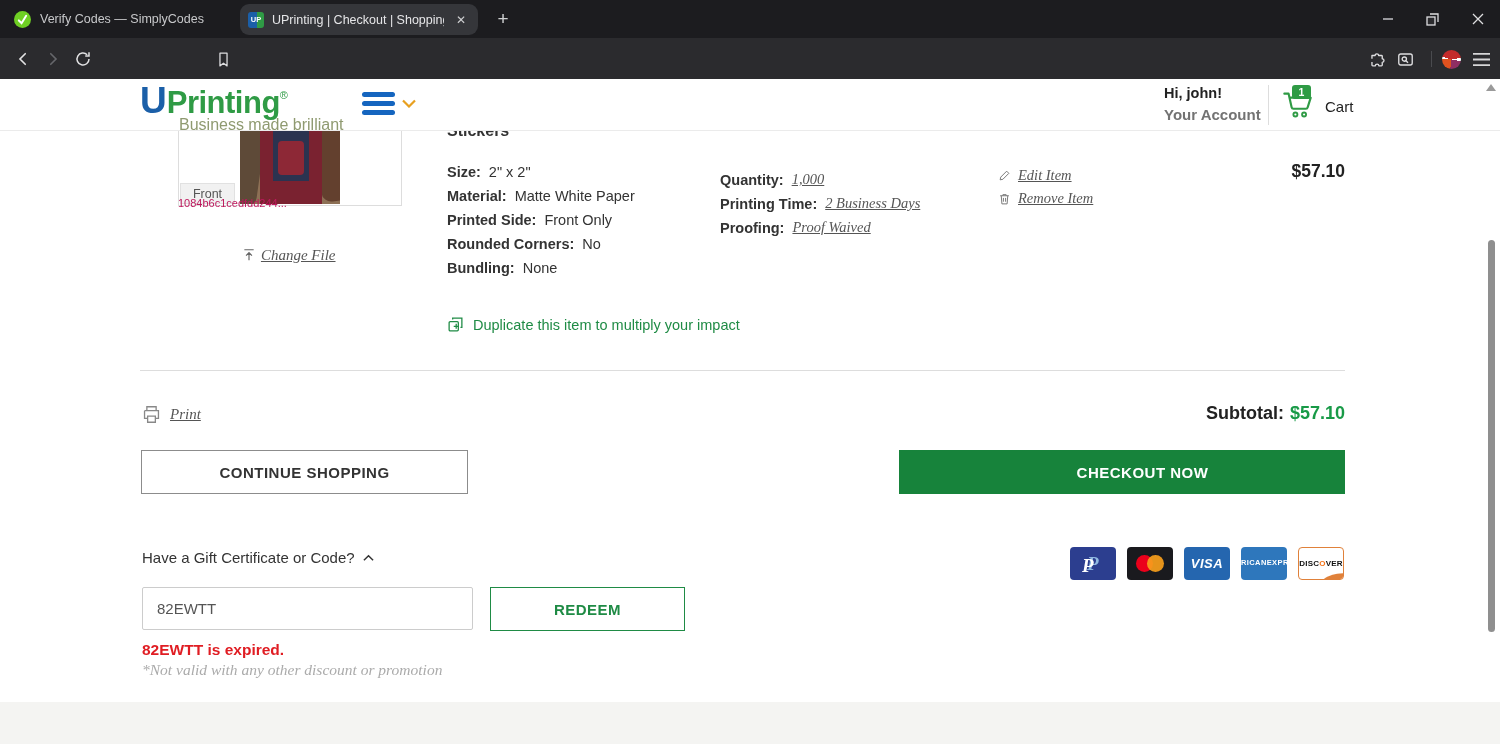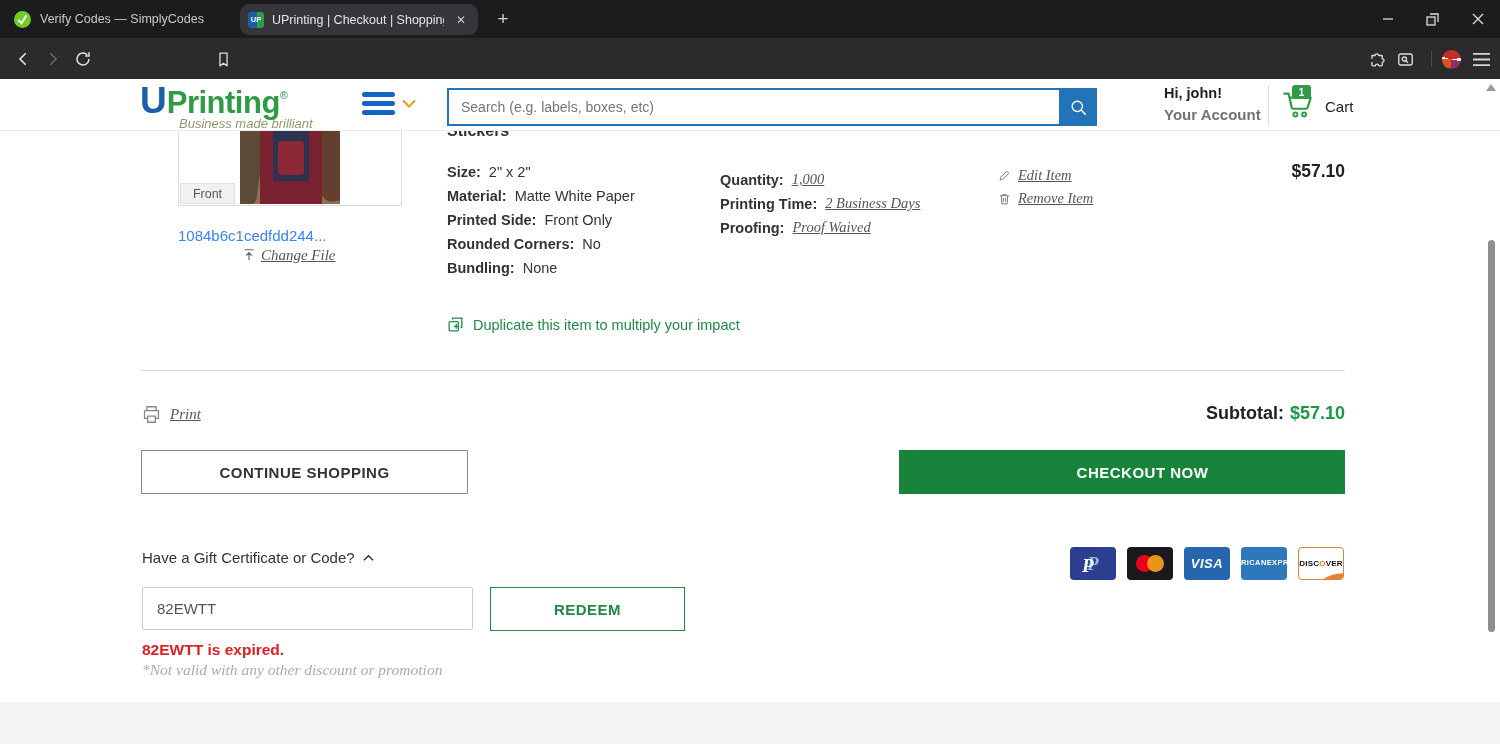--- a/index.html
+++ b/index.html
@@ -30,21 +30,21 @@
   .shield-badge{position:absolute;top:-4px;right:-7px;width:13px;height:13px;border-radius:50%;background:#5f6368;
                 color:#fff;font-size:8px;display:flex;align-items:center;justify-content:center;}
   .ext-color{width:19px;height:19px;border-radius:50%;
              background:conic-gradient(#c42b2b 0 22%,#ffffff 22% 28%,#8f2f63 28% 52%,#e0521f 52% 76%,#fff 76% 80%,#c42b2b 80% 100%);}
   
   .siteheader{position:absolute;top:79px;left:0;width:1500px;height:51px;background:#fff;border-bottom:1px solid #ebebeb;z-index:5;}
   .logo{position:absolute;left:140px;top:3px;line-height:1;}
   .logo-u{font-size:37px;font-weight:700;color:#1b5fa8;}
   .logo-printing{font-size:31px;font-weight:700;color:#2f9b45;letter-spacing:-.5px;}
   .logo-reg{font-size:11px;color:#2f9b45;vertical-align:14px;}
-  .logo-tagline{display:block;font-size:13px;font-style:italic;color:#8f9a70;margin:-2px 0 0 39px;}
+  .logo-tagline{display:block;font-size:16px;color:#8f9a70;margin:-2px 0 0 39px;}
   .menu-toggle{position:absolute;left:362px;top:13px;display:flex;align-items:center;gap:7px;}
   .menu-bars span{display:block;width:33px;height:5px;background:#1565bf;border-radius:2.5px;margin-bottom:4px;}
   .menu-bars span:last-child{margin-bottom:0;}
   .searchbox{position:absolute;left:447px;top:9px;width:650px;height:38px;display:flex;}
   .searchbox input{flex:1;border:2px solid #2273b8;border-right:none;font-size:14px;color:#333;
                    padding:0 12px;outline:none;font-family:"Liberation Sans",sans-serif;box-sizing:border-box;}
   .searchbtn{width:38px;height:38px;background:#2273b8;display:flex;align-items:center;justify-content:center;border:none;}
   .account{position:absolute;left:1164px;top:5px;line-height:1.35;}
   .greeting{font-size:14.5px;font-weight:700;color:#222;}
   .account-link{font-size:15px;font-weight:600;color:#737373;}
@@ -60,21 +60,21 @@
   .thumb-img{position:absolute;left:61px;top:0;width:100px;height:103px;background:#8d7055;overflow:hidden;}
   .ti-bgl{position:absolute;left:-8px;top:10px;width:30px;height:95px;background:#5e4a38;border-radius:10px;transform:rotate(8deg);}
   .ti-bgr{position:absolute;right:-10px;top:5px;width:34px;height:95px;background:#63402e;border-radius:10px;transform:rotate(-8deg);}
   .ti-hair{position:absolute;left:36px;top:-6px;width:30px;height:22px;background:#1e2430;border-radius:50%;}
   .ti-face{position:absolute;left:41px;top:6px;width:20px;height:14px;background:#caa286;border-radius:45%;}
   .ti-coat{position:absolute;left:20px;top:16px;width:62px;height:90px;background:#7a2230;border-radius:14px 14px 0 0;}
   .ti-shirt{position:absolute;left:33px;top:22px;width:36px;height:58px;background:#2b3350;border-radius:8px 8px 0 0;}
   .ti-strap{position:absolute;left:38px;top:40px;width:26px;height:34px;background:#8d2836;border-radius:4px;}
   .front-tag{position:absolute;left:180px;top:104px;width:55px;height:21px;background:#f1f1f1;border:1px solid #e1e1e1;
              box-sizing:border-box;display:flex;align-items:center;justify-content:center;font-size:12.5px;color:#555;}
-  .filename{position:absolute;left:178px;top:148px;font-size:15px;color:#3b82f6;}
+  .filename{position:absolute;left:178px;top:118px;font-size:11px;color:#be185d;}
   .changefile{position:absolute;left:178px;top:167px;width:222px;text-align:center;}
   .link-serif{font-family:"Liberation Serif",serif;font-style:italic;text-decoration:underline;color:#555;}
   .changefile a{font-size:15px;}
   .prod-title{position:absolute;left:447px;top:43px;font-size:16px;font-weight:600;color:#333;}
   .prod-title.clip{top:-9px;}
   .specs{position:absolute;left:447px;top:85px;}
   .spec-row{height:24px;font-size:14.5px;color:#333;display:flex;}
   .spec-label{font-weight:700;margin-right:8px;}
   .options{position:absolute;left:720px;top:85px;}
   .opt-row{height:24px;font-size:14.5px;display:flex;align-items:flex-end;}
@@ -385,29 +385,20 @@
     <div class="menu-toggle">
       <span class="menu-bars">
           <span></span>
           <span></span>
           <span></span>
         </span>
       <svg width="14" height="9" viewBox="0 0 14 9">
           <path d="M1 1.5l6 6 6-6" fill="none" stroke="#e8a020" stroke-width="2.2"></path>
         </svg>
     </div>
-    <div class="searchbox">
-      <input type="text" placeholder="Search (e.g. labels, boxes, etc)" style="">
-      <button class="searchbtn">
-        <svg width="19" height="19" viewBox="0 0 24 24">
-            <circle cx="10.5" cy="10.5" r="6.5" fill="none" stroke="#fff" stroke-width="1.8"></circle>
-            <path d="M15.3 15.3L21 21" stroke="#fff" stroke-width="1.8"></path>
-          </svg>
-      </button>
-    </div>
     <div class="account">
       <div class="greeting">Hi, john!</div>
       <a class="account-link">Your Account</a>
     </div>
     <div class="header-vdiv"></div>
     <div class="cartarea">
       <span class="cart-icon-wrap">
         <svg width="36" height="32" viewBox="0 0 26 24">
             <path d="M2 5h3.2l2.3 10.3c.1.6.7 1 1.3 1h9.4c.6 0 1.2-.4 1.3-1L21.8 8H6" fill="none" stroke="#2f9b45" stroke-width="1.6" stroke-linecap="round" stroke-linejoin="round"></path>
             <circle cx="10.3" cy="20.6" r="1.5" fill="none" stroke="#2f9b45" stroke-width="1.4"></circle>

